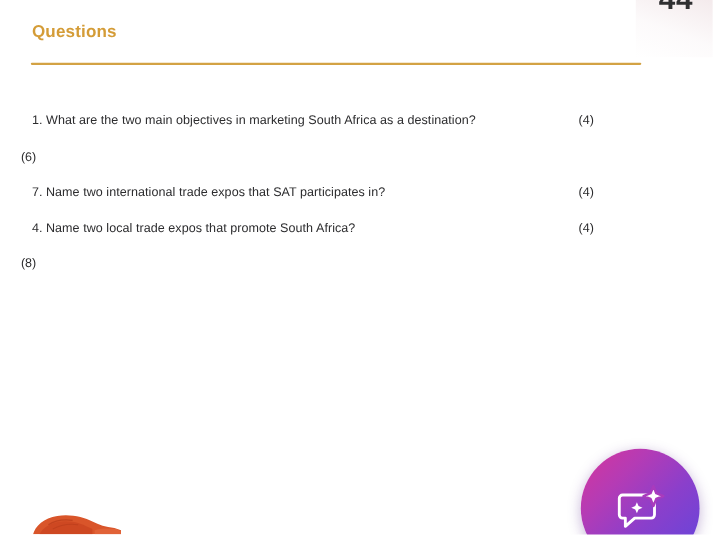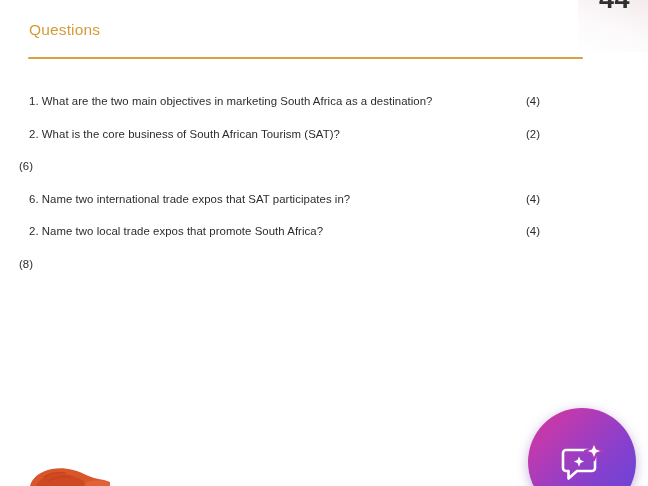--- a/index.html
+++ b/index.html
@@ -49,21 +49,21 @@
     letter-spacing: 0.5px;
     line-height: 1;
   }
 
   
   #section-heading {
     position: absolute;
     left: 29px;
     top: 21px;
     font-size: 15.5px;
-    font-weight: 400;
+    font-weight: 700;
     color: #d49c37;
     letter-spacing: 0.15px;
     line-height: 1.1;
   }
 
   #heading-rule {
     position: absolute;
     left: 28px;
     top: 57px;
     width: 555px;
@@ -75,21 +75,21 @@
   
   #questions-list {
     position: absolute;
     left: 29px;
     top: 94px;
     width: 555px;
   }
 
   .question-row {
     display: flex;
-    align-items: flex-start;
+    align-items: center;
     justify-content: space-between;
     height: 32.5px;
   }
 
   .question-text {
     font-size: 11.4px;
     color: #2c2c2e;
     line-height: 1.25;
     letter-spacing: 0.05px;
     white-space: nowrap;
@@ -154,37 +154,33 @@
 
   <div id="heading-rule"></div>
 
   <div id="questions-list">
 
     <div class="question-row">
       <span class="question-text">1. What are the two main objectives in marketing South Africa as a destination?</span>
       <span class="question-marks">(4)</span>
     </div>
 
-    <div class="question-row">
-      <span class="question-text">2. What is the core business of South African Tourism (SAT)?</span>
-      <span class="question-marks">(2)</span>
-    </div>
 
 
     <div class="question-row">
       <span class="question-marks">(6)</span>
     </div>
 
     <div class="question-row">
-      <span class="question-text">6. Name two international trade expos that SAT participates in?</span>
+      <span class="question-text">7. Name two international trade expos that SAT participates in?</span>
       <span class="question-marks">(4)</span>
     </div>
 
     <div class="question-row">
-      <span class="question-text">2. Name two local trade expos that promote South Africa?</span>
+      <span class="question-text">4. Name two local trade expos that promote South Africa?</span>
       <span class="question-marks">(4)</span>
     </div>
 
     <div class="question-row">
       <span class="question-marks">(8)</span>
     </div>
 
   </div>
 
   <div id="corner-illustration">

